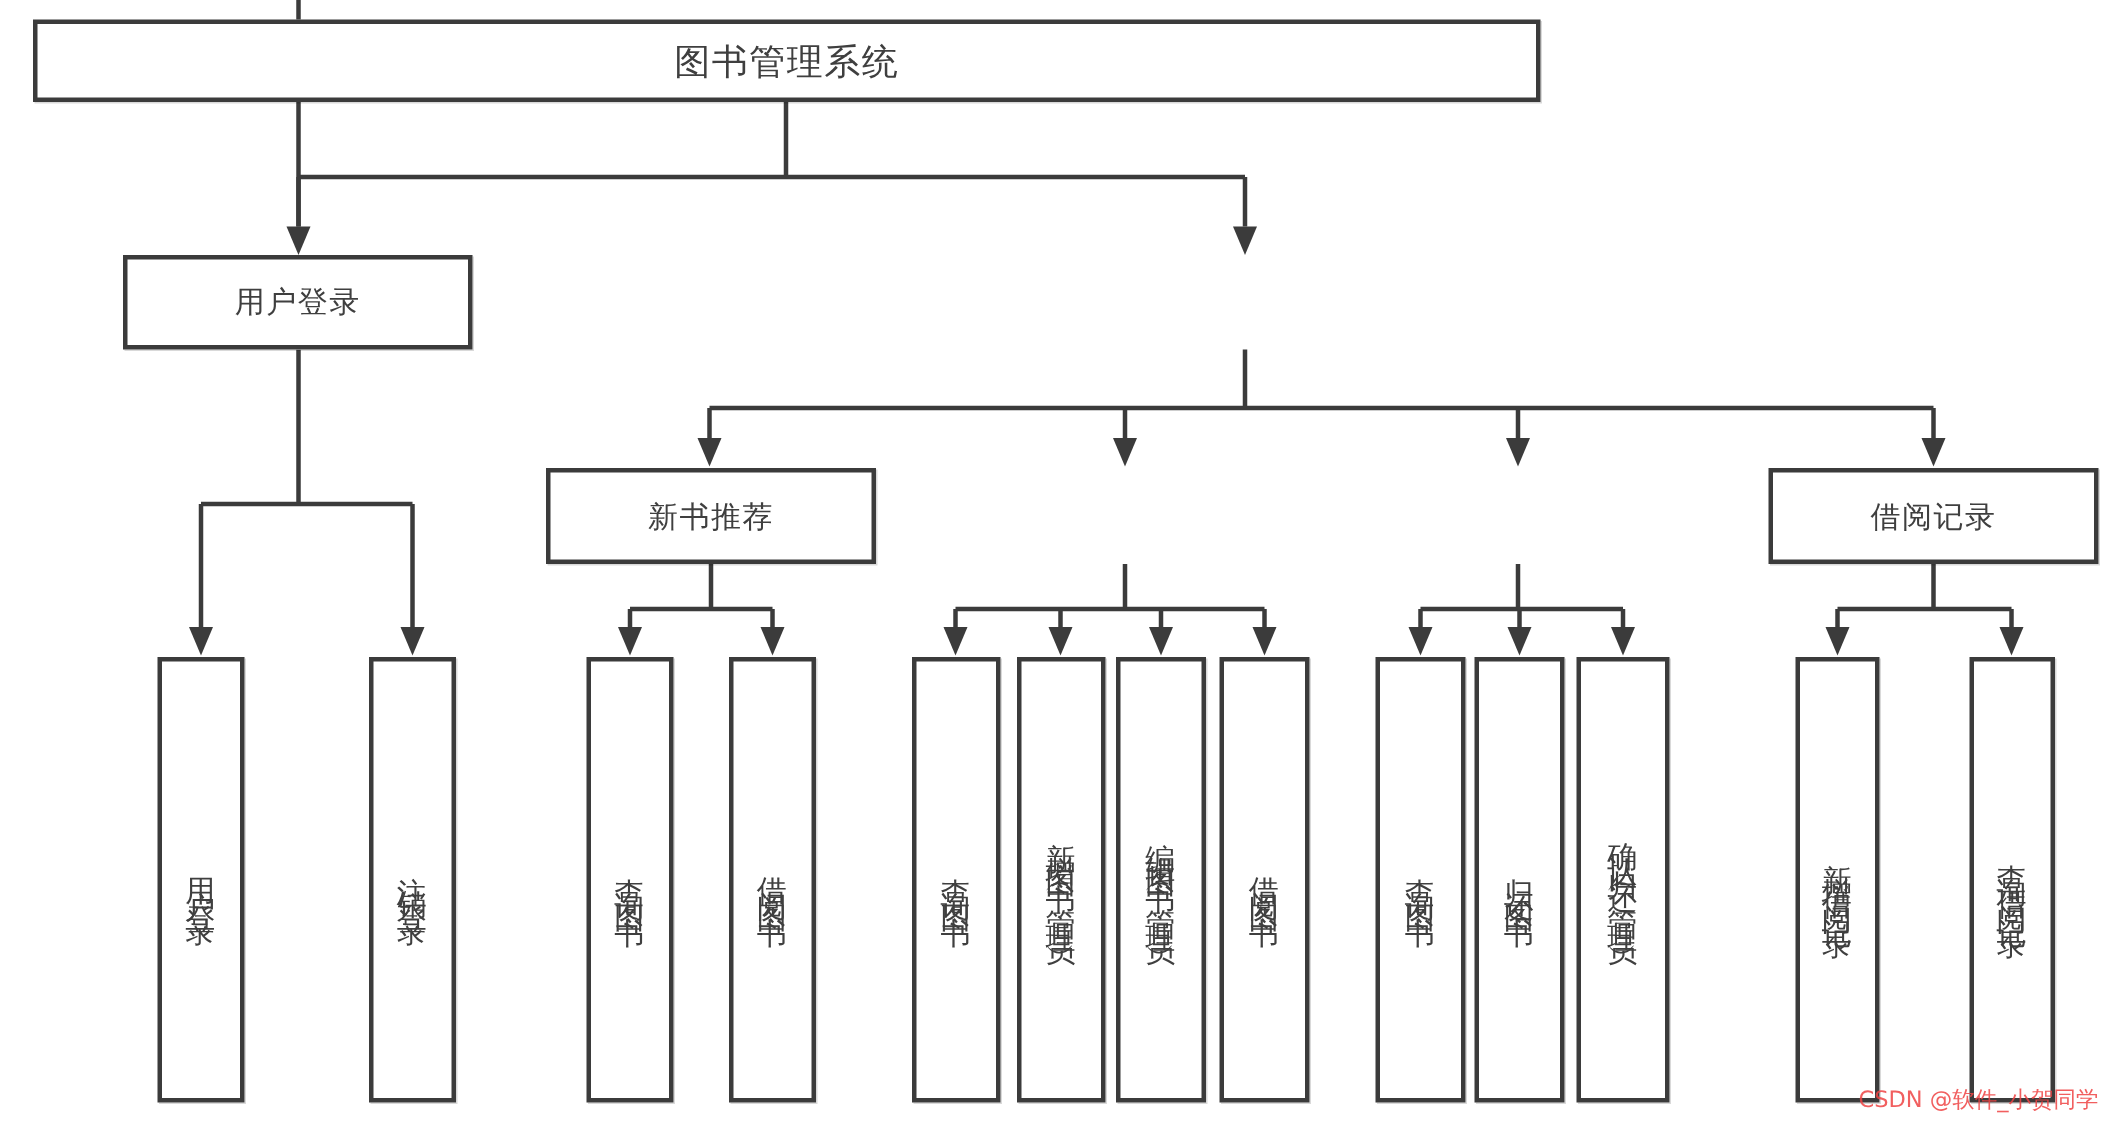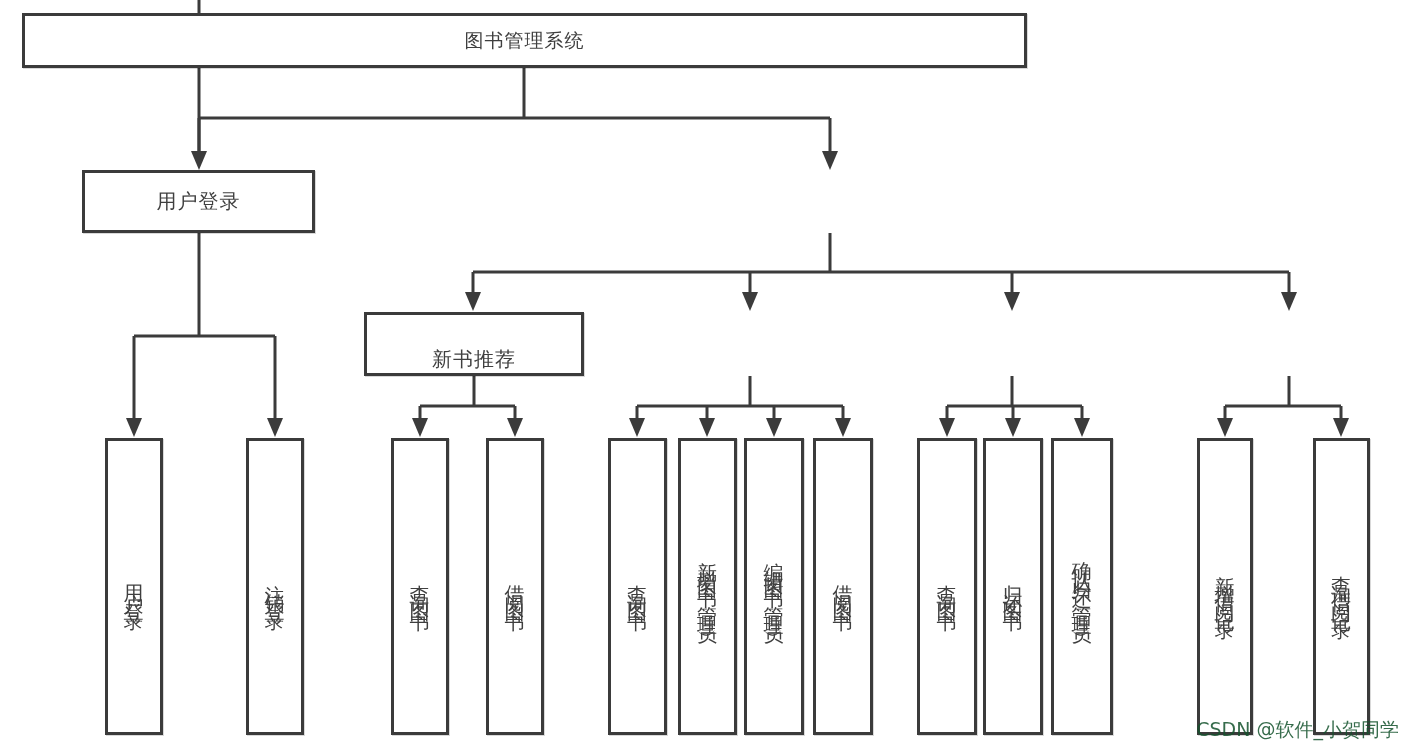--- a/index.html
+++ b/index.html
@@ -15,34 +15,34 @@
   .box{
     position:absolute;
     box-sizing:border-box;
     background:#ffffff;
     border:3px solid #3b3b3b;
     display:flex;align-items:center;justify-content:center;
     text-align:center;
     box-shadow:1px 1px 0 rgba(0,0,0,0.15);
   }
   .h-label{font-size:20px;letter-spacing:1px;white-space:nowrap;}
-  .root-label{font-size:19px;letter-spacing:1px;}
+  .root-label{font-size:24px;letter-spacing:1px;}
   .leaf span{
     writing-mode:vertical-rl;
     text-orientation:mixed;
     font-size:20px;
     letter-spacing:9px;
     line-height:1;
     white-space:nowrap;
   }
   .watermark{
     position:absolute;
     right:6px;bottom:4px;
-    font-size:19px;
-    color:#14532d;
+    font-size:15px;
+    color:#ef4444;
     opacity:.85;
     white-space:nowrap;
   }
   .wire{stroke:#3b3b3b;stroke-width:3;fill:none;}
   .tip{fill:#3b3b3b;stroke:none;}
 </style>
 </head>
 <body>
 
 <div id="canvas">
@@ -118,22 +118,25 @@
   </svg>
 
   <div class="box" style="left:22px;top:13px;width:1005px;height:55px;">
     <span class="root-label">图书管理系统</span>
   </div>
 
   <div class="box" style="left:82px;top:170px;width:233px;height:63px;">
     <span class="h-label">用户登录</span>
   </div>
 
-  <div class="box" style="left:364px;top:312px;width:220px;height:64px;align-items:flex-end;">
+  <div class="box" style="left:364px;top:312px;width:220px;height:64px;">
     <span class="h-label">新书推荐</span>
+  </div>
+  <div class="box" style="left:1179px;top:312px;width:220px;height:64px;">
+    <span class="h-label">借阅记录</span>
   </div>
 
   <div class="box leaf" style="left:105px;top:438px;width:58px;height:297px;">
     <span>用户登录</span>
   </div>
   <div class="box leaf" style="left:246px;top:438px;width:58px;height:297px;">
     <span>注销登录</span>
   </div>
 
   <div class="box leaf" style="left:391px;top:438px;width:58px;height:297px;">

